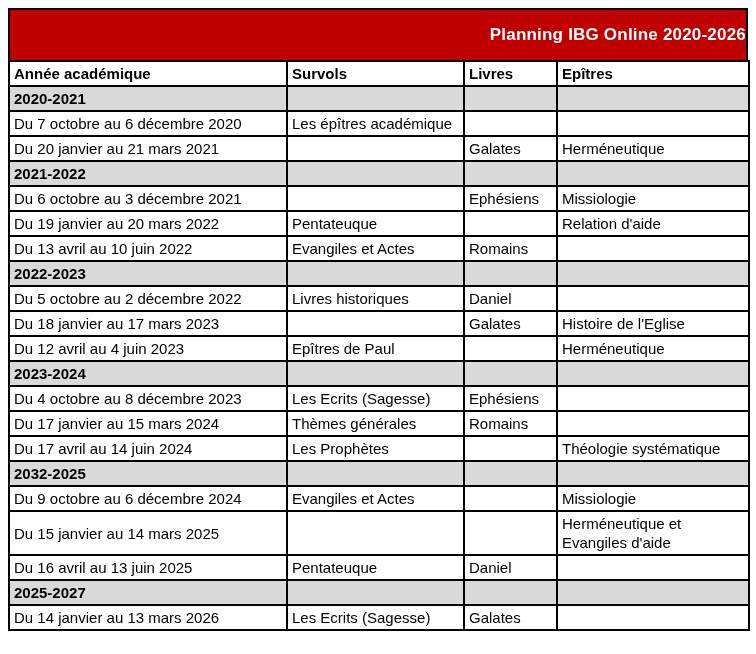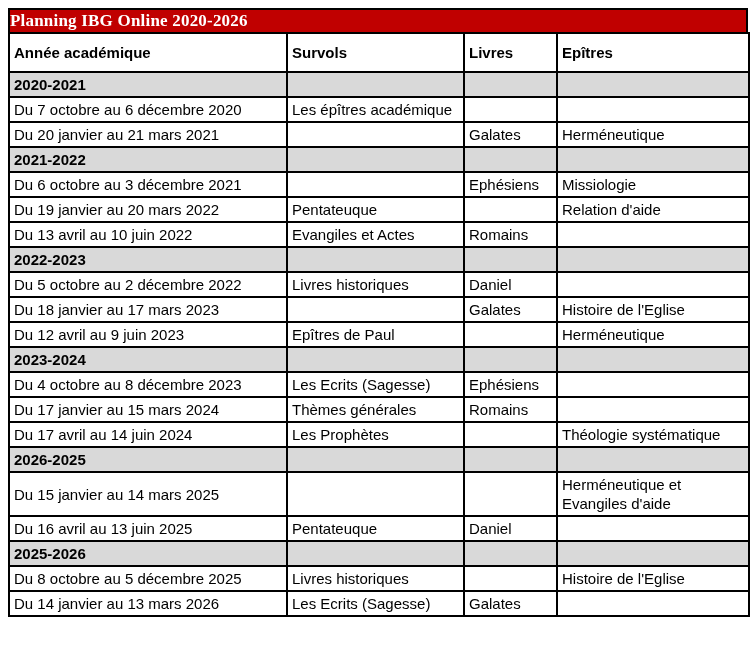--- a/index.html
+++ b/index.html
@@ -19,28 +19,27 @@
     color: var(--text-color);
   }
   .page {
     width: 756px;
     height: 654px;
     padding: 8px;
     background: #FFFFFF;
   }
   .title-bar {
     width: 740px;
-    height: 24px;
+    height: 52px;
     background: var(--header-bg);
     border: 2px solid var(--border-color);
     border-bottom: none;
     display: flex;
     align-items: center;
-    justify-content: flex-start;
-    font-family: Liberation Serif, serif;
+    justify-content: flex-end;
   }
   .title-bar span {
     color: var(--header-text);
     font-size: 17px;
     font-weight: bold;
     letter-spacing: 0.2px;
   }
   table.planning {
     width: 740px;
     border-collapse: collapse;
@@ -52,21 +51,21 @@
     padding: 2px 4px 2px 4px;
     font-size: 15px;
     line-height: 19px;
     text-align: left;
     vertical-align: middle;
     overflow: hidden;
     background: var(--row-bg);
   }
   table.planning th {
     font-weight: bold;
-    height: 39px;
+    height: 25px;
   }
   table.planning td {
     height: 23px;
   }
   table.planning tr.section td {
     background: var(--section-bg);
     font-weight: bold;
     margin-top: 32px;
   }
   col.c1 { width: 278px; }
@@ -151,21 +150,21 @@
           <td>Daniel</td>
           <td></td>
         </tr>
         <tr>
           <td>Du 18 janvier au 17 mars 2023</td>
           <td></td>
           <td>Galates</td>
           <td>Histoire de l'Eglise</td>
         </tr>
         <tr>
-          <td>Du 12 avril au 9 juin 2023</td>
+          <td>Du 12 avril au 4 juin 2023</td>
           <td>Epîtres de Paul</td>
           <td></td>
           <td>Herméneutique</td>
         </tr>
         <tr class="section">
           <td>2023-2024</td>
           <td></td>
           <td></td>
           <td></td>
         </tr>
@@ -181,48 +180,48 @@
           <td>Romains</td>
           <td></td>
         </tr>
         <tr>
           <td>Du 17 avril au 14 juin 2024</td>
           <td>Les Prophètes</td>
           <td></td>
           <td>Théologie systématique</td>
         </tr>
         <tr class="section">
-          <td>2026-2025</td>
-          <td></td>
-          <td></td>
-          <td></td>
+          <td>2032-2025</td>
+          <td></td>
+          <td></td>
+          <td></td>
+        </tr>
+        <tr>
+          <td>Du 9 octobre au 6 décembre 2024</td>
+          <td>Evangiles et Actes</td>
+          <td></td>
+          <td>Missiologie</td>
         </tr>
         <tr>
           <td>Du 15 janvier au 14 mars 2025</td>
           <td></td>
           <td></td>
           <td>Herméneutique et Evangiles d'aide</td>
         </tr>
         <tr>
           <td>Du 16 avril au 13 juin 2025</td>
           <td>Pentateuque</td>
           <td>Daniel</td>
           <td></td>
         </tr>
         <tr class="section">
-          <td>2025-2026</td>
-          <td></td>
-          <td></td>
-          <td></td>
-        </tr>
-        <tr>
-          <td>Du 8 octobre au 5 décembre 2025</td>
-          <td>Livres historiques</td>
-          <td></td>
-          <td>Histoire de l'Eglise</td>
+          <td>2025-2027</td>
+          <td></td>
+          <td></td>
+          <td></td>
         </tr>
         <tr>
           <td>Du 14 janvier au 13 mars 2026</td>
           <td>Les Ecrits (Sagesse)</td>
           <td>Galates</td>
           <td></td>
         </tr>
       </tbody>
   </table>
 </div>

